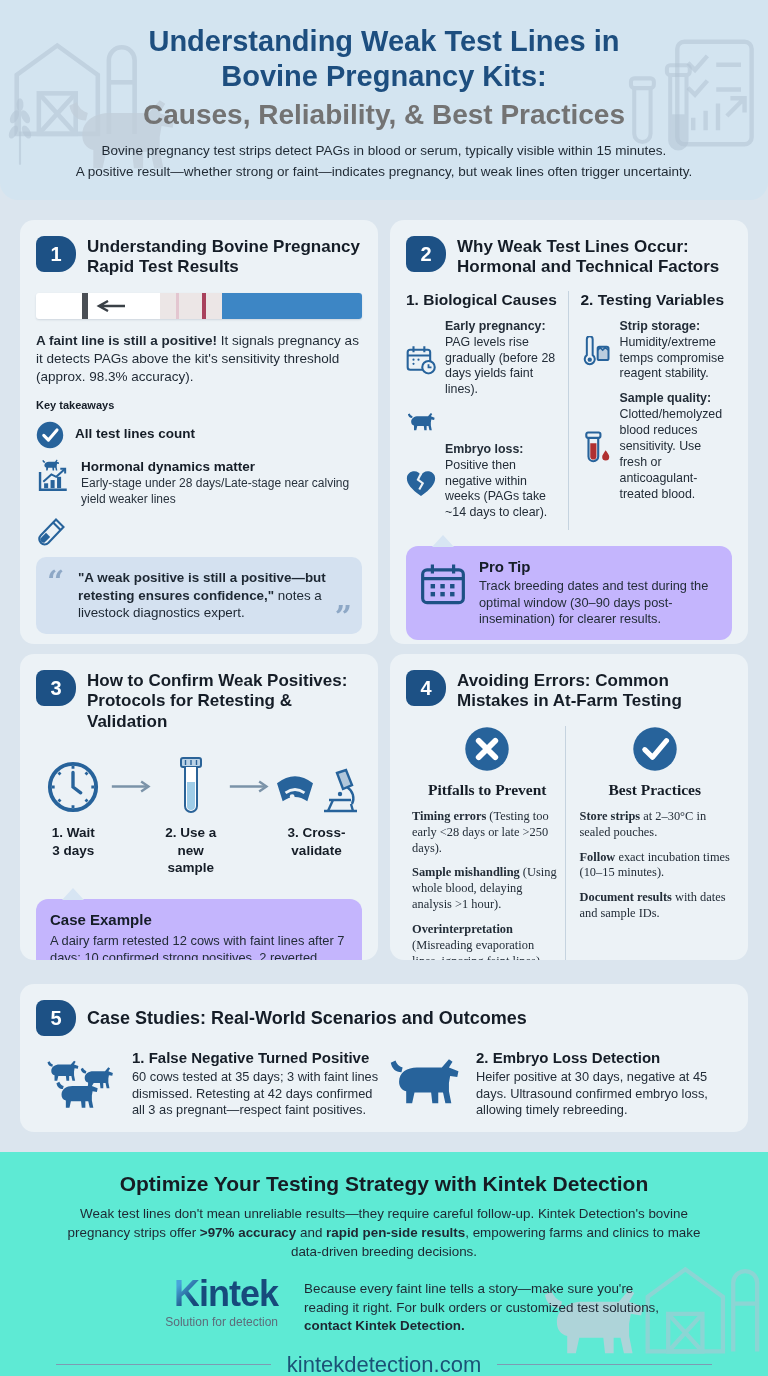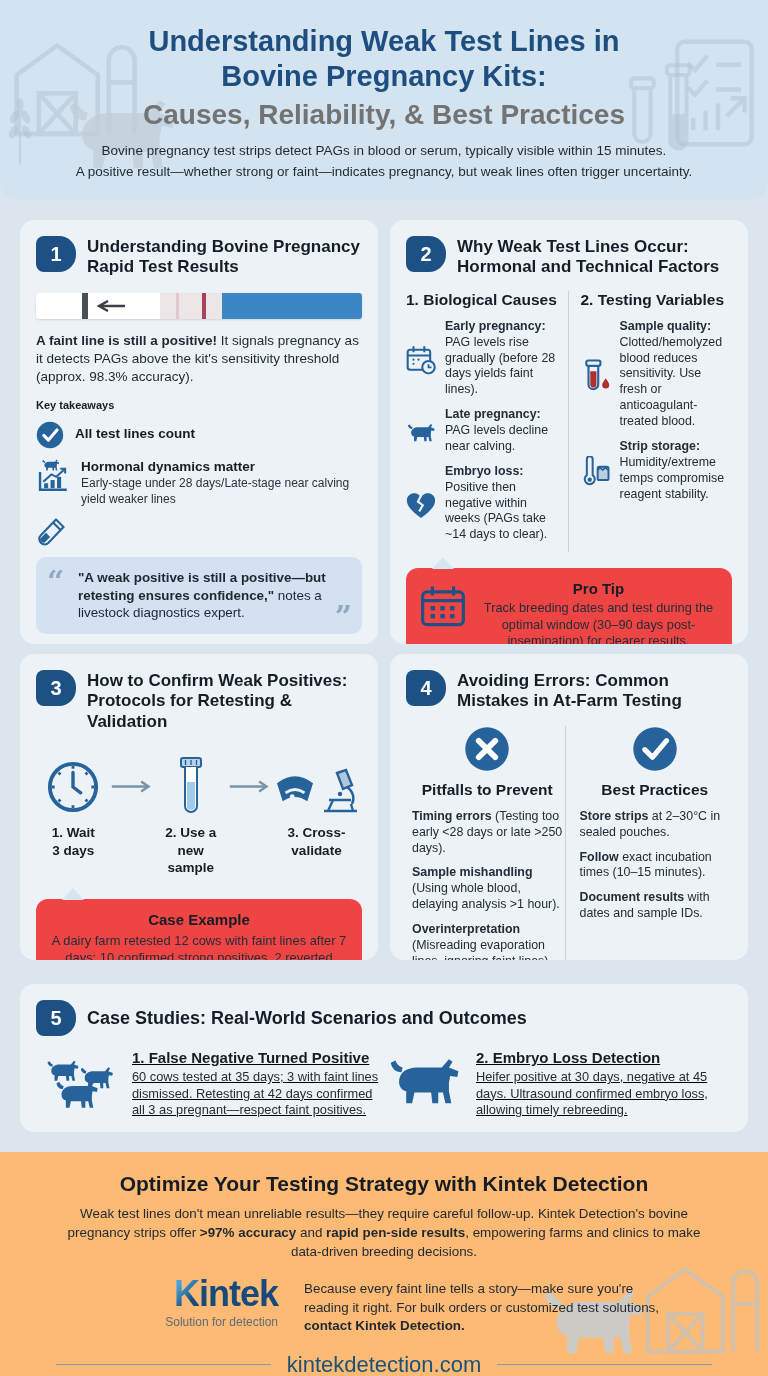--- a/index.html
+++ b/index.html
@@ -44,53 +44,53 @@
   
   .cols { display:flex; margin-top:13px; }
   .col { flex:1; }
   .col:first-child { padding-right:10px; }
   .col + .col { border-left:1px solid #c5d3df; padding-left:12px; }
   .col-h { font-size:15.5px; font-weight:bold; margin-bottom:10px; color:#151d27; }
   .itm { display:flex; gap:9px; margin-bottom:9px; }
   .itm-ic { width:30px; flex:none; color:#27639b; padding-top:2px; }
   .itm-tx { font-size:12.4px; line-height:1.28; color:#232d38; }
   .lead { font-weight:bold; }
-  .tipbox, .casebox { background:#ef4444; border-radius:12px; padding:12px 14px; display:flex; gap:13px; position:relative; margin-top:16px;text-align:center; }
+  .tipbox, .casebox { background:#c4b5fd; border-radius:12px; padding:12px 14px; display:flex; gap:13px; position:relative; margin-top:16px; }
   .tipbox:before, .casebox:before { content:""; position:absolute; top:-11px; left:26px; border-left:11px solid transparent; border-right:11px solid transparent; border-bottom:12px solid #d7e5f3; }
   .tip-ic { width:46px; flex:none; color:#1d5185; }
   .tip-h { font-size:15px; font-weight:bold; color:#151d27; margin-bottom:3px; }
   .tip-b { font-size:12.8px; line-height:1.3; color:#232d38; }
 
   
   .steps { display:flex; align-items:flex-start; margin:24px 2px 6px; }
   .step { flex:1.2; text-align:center; }
   .step-ic { height:58px; display:flex; align-items:flex-end; justify-content:center; gap:3px; color:#27639b; }
   .step-lb { font-weight:bold; font-size:13.5px; line-height:1.3; margin-top:10px; color:#151d27; }
   .sarr { flex:.8; display:flex; justify-content:center; margin-top:24px; color:#7b93a8; }
   .casebox { display:block; margin-top:22px; }
   .case-h { font-size:15px; font-weight:bold; margin-bottom:4px; color:#151d27; }
   .case-b { font-size:12.9px; line-height:1.32; color:#232d38; }
 
   
   .cols4 { display:flex; margin-top:14px; }
-  .col4 { flex:1; padding:0 2px 0 6px; }
+  .col4 { flex:1; padding:0 2px 0 6px;font-family:Liberation Serif, serif; }
   .col4 + .col4 { border-left:1px solid #c5d3df; padding-left:14px; }
   .big-ic { width:46px; height:46px; margin:0 auto; display:block; color:#27639b; }
   .col4-h { text-align:center; font-size:15.5px; font-weight:bold; margin:9px 0 10px; color:#151d27; }
   .b4 { font-size:12.4px; line-height:1.28; margin-bottom:9px; color:#232d38; }
 
   
-  .c5body { display:flex; gap:4px; margin-top:13px; padding:0 6px;text-decoration:underline; }
+  .c5body { display:flex; gap:4px; margin-top:13px; padding:0 6px; }
   .c5case { flex:1; display:flex; gap:14px; align-items:flex-start; }
   .c5-ic { width:76px; flex:none; color:#27639b; margin-top:6px; }
   .c5-h { font-size:15px; font-weight:bold; margin-bottom:3px; color:#151d27; }
   .c5-b { font-size:12.8px; line-height:1.3; color:#232d38; }
 
   
-  .footer { position:relative; height:224px; background:#fdba74; margin-top:20px; padding-top:20px; overflow:hidden; }
+  .footer { position:relative; height:224px; background:#5eead4; margin-top:20px; padding-top:20px; overflow:hidden; }
   .f-inner { position:relative; z-index:2; }
   .f-h { text-align:center; font-size:21px; font-weight:bold; color:#161c24; margin-bottom:8px; }
   .f-p { text-align:center; font-size:13.4px; line-height:1.42; max-width:650px; margin:0 auto; color:#1e2833; }
   .f-row { display:flex; gap:26px; padding:0 88px; margin-top:15px; align-items:flex-start; }
   .logo { flex:none; width:190px; text-align:right; }
   .logo-word { font-size:36px; font-weight:bold; letter-spacing:-1px; line-height:1; color:#174a7c; }
   .logo-k { background:linear-gradient(135deg,#48a4da 25%,#174a7c 70%); -webkit-background-clip:text; background-clip:text; color:transparent; }
   .logo-tag { font-size:12px; color:#5d6b7a; margin-top:3px; }
   .cta { font-size:13.4px; line-height:1.38; color:#1e2833; padding-top:4px; }
   .dom-row { display:flex; align-items:center; gap:16px; padding:0 56px; margin-top:16px; }
@@ -322,42 +322,41 @@
             <div class="itm">
               <svg class="itm-ic" viewBox="0 0 36 36">
                   <use href="#sym-calclock"></use>
                 </svg>
               <div class="itm-tx"><span class="lead">Early pregnancy:</span><span> PAG levels rise gradually (before 28 days yields faint lines).</span></div>
             </div>
             <div class="itm">
               <svg class="itm-ic" viewBox="0 0 64 44" style="margin-top:3px">
                   <use href="#sym-cow"></use>
                 </svg>
-              <div class="itm-tx"><span class="lead">Late pregnancy:</span><span> PAG levels decline near calving.</span></div>
             </div>
             <div class="itm">
               <svg class="itm-ic" viewBox="0 0 34 30" style="margin-top:2px">
                   <use href="#sym-heartbreak"></use>
                 </svg>
               <div class="itm-tx"><span class="lead">Embryo loss:</span><span> Positive then negative within weeks (PAGs take ~14 days to clear).</span></div>
             </div>
           </div>
           <div class="col">
             <div class="col-h">2. Testing Variables</div>
             <div class="itm">
+              <svg class="itm-ic" viewBox="0 0 36 38">
+                  <use href="#sym-thermo"></use>
+                </svg>
+              <div class="itm-tx"><span class="lead">Strip storage:</span><span> Humidity/extreme temps compromise reagent stability.</span></div>
+            </div>
+            <div class="itm">
               <svg class="itm-ic" viewBox="0 0 34 38">
                   <use href="#sym-bloodtube"></use>
                 </svg>
               <div class="itm-tx"><span class="lead">Sample quality:</span><span> Clotted/hemolyzed blood reduces sensitivity. Use fresh or anticoagulant-treated blood.</span></div>
-            </div>
-            <div class="itm">
-              <svg class="itm-ic" viewBox="0 0 36 38">
-                  <use href="#sym-thermo"></use>
-                </svg>
-              <div class="itm-tx"><span class="lead">Strip storage:</span><span> Humidity/extreme temps compromise reagent stability.</span></div>
             </div>
           </div>
         </div>
         <div class="tipbox">
           <svg class="tip-ic" viewBox="0 0 52 48" style="height:44px;margin-top:4px">
               <use href="#sym-calgrid"></use>
             </svg>
           <div>
             <div class="tip-h">Pro Tip</div>
             <div class="tip-b">Track breeding dates and test during the optimal window (30–90 days post-insemination) for clearer results.</div>

